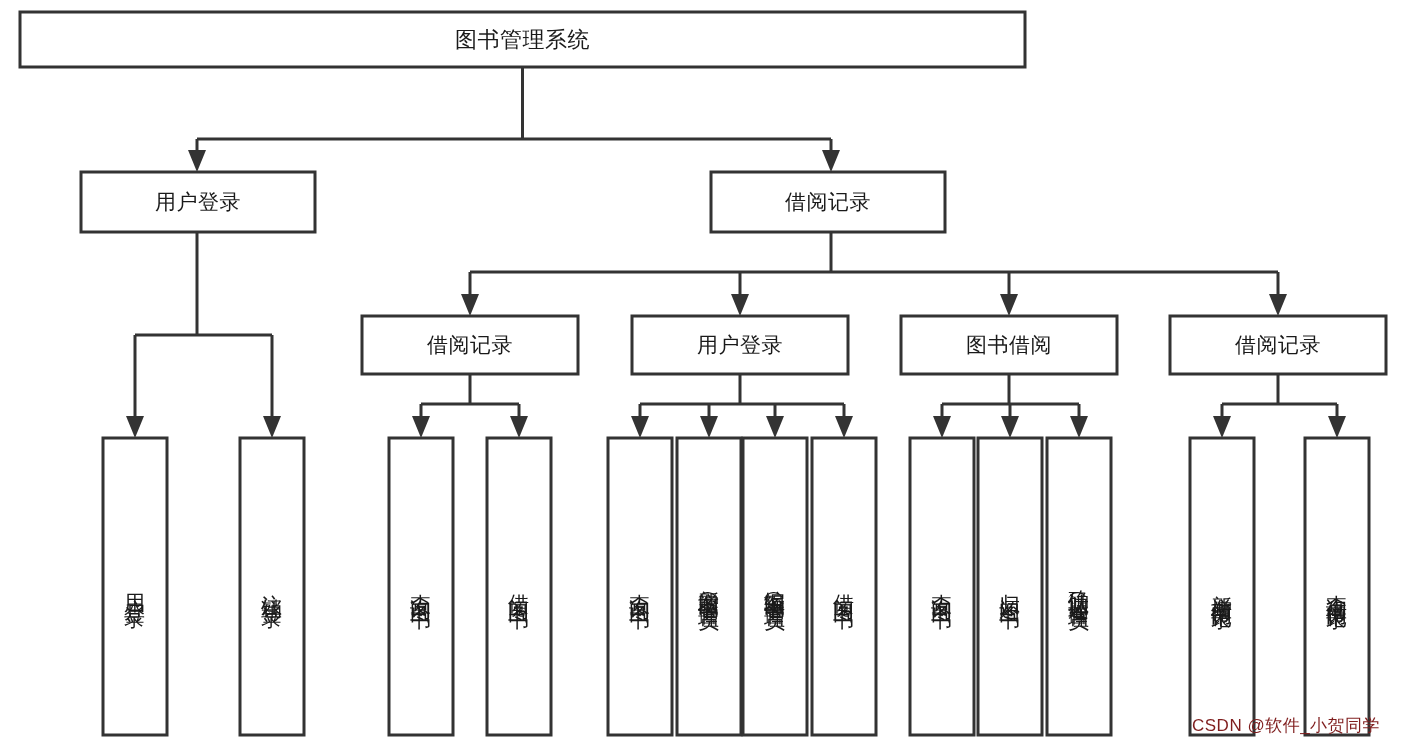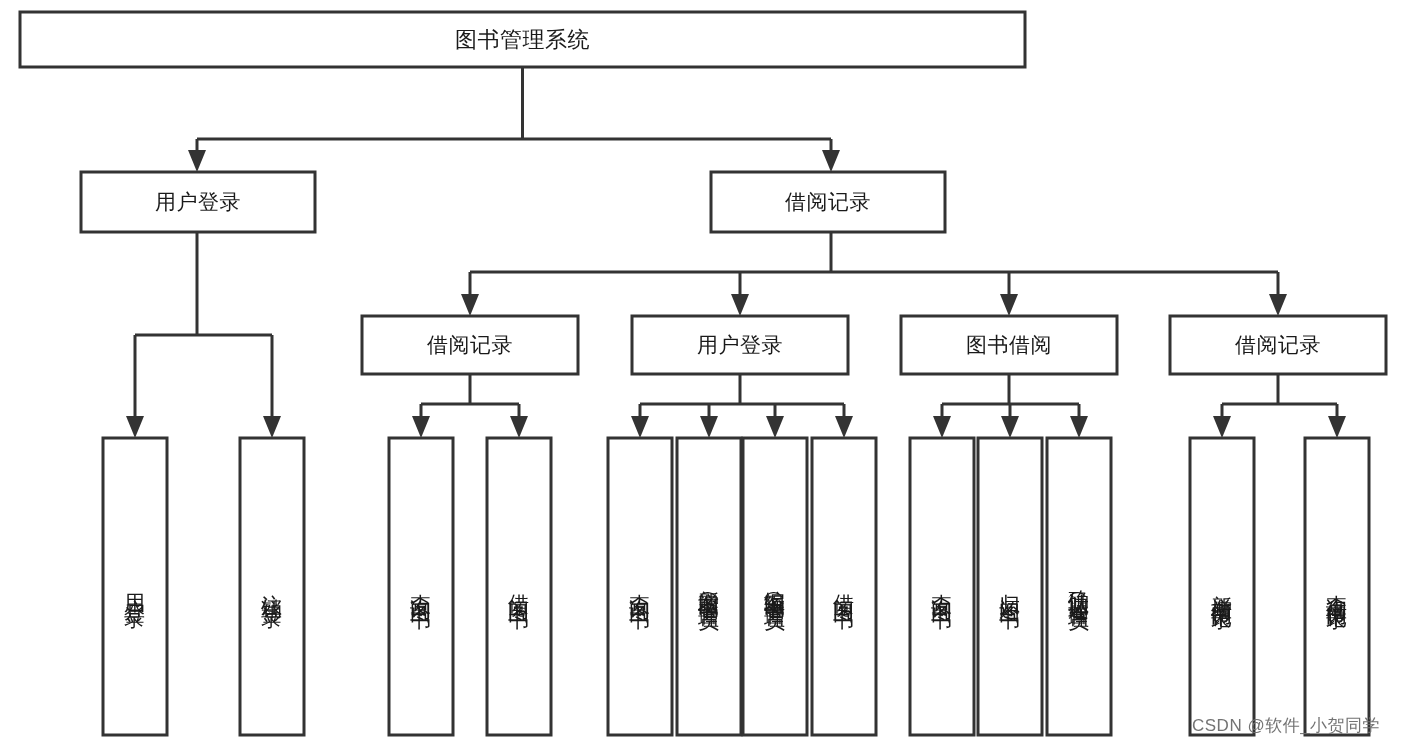--- a/index.html
+++ b/index.html
@@ -69,21 +69,21 @@
     line-height: 1;
   }
   .label-v.tight {
     letter-spacing: 3px;
   }
   .watermark {
     position: absolute;
     left: 1192px;
     top: 714px;
     font-size: 17px;
-    color: #737373;
+    color: #7f1d1d;
     font-family: "Liberation Sans", "DejaVu Sans", sans-serif;
     white-space: nowrap;
     letter-spacing: 0.5px;
   }
 </style>
 </head>
 <body>
 
 <div id="diagram-root">
 

